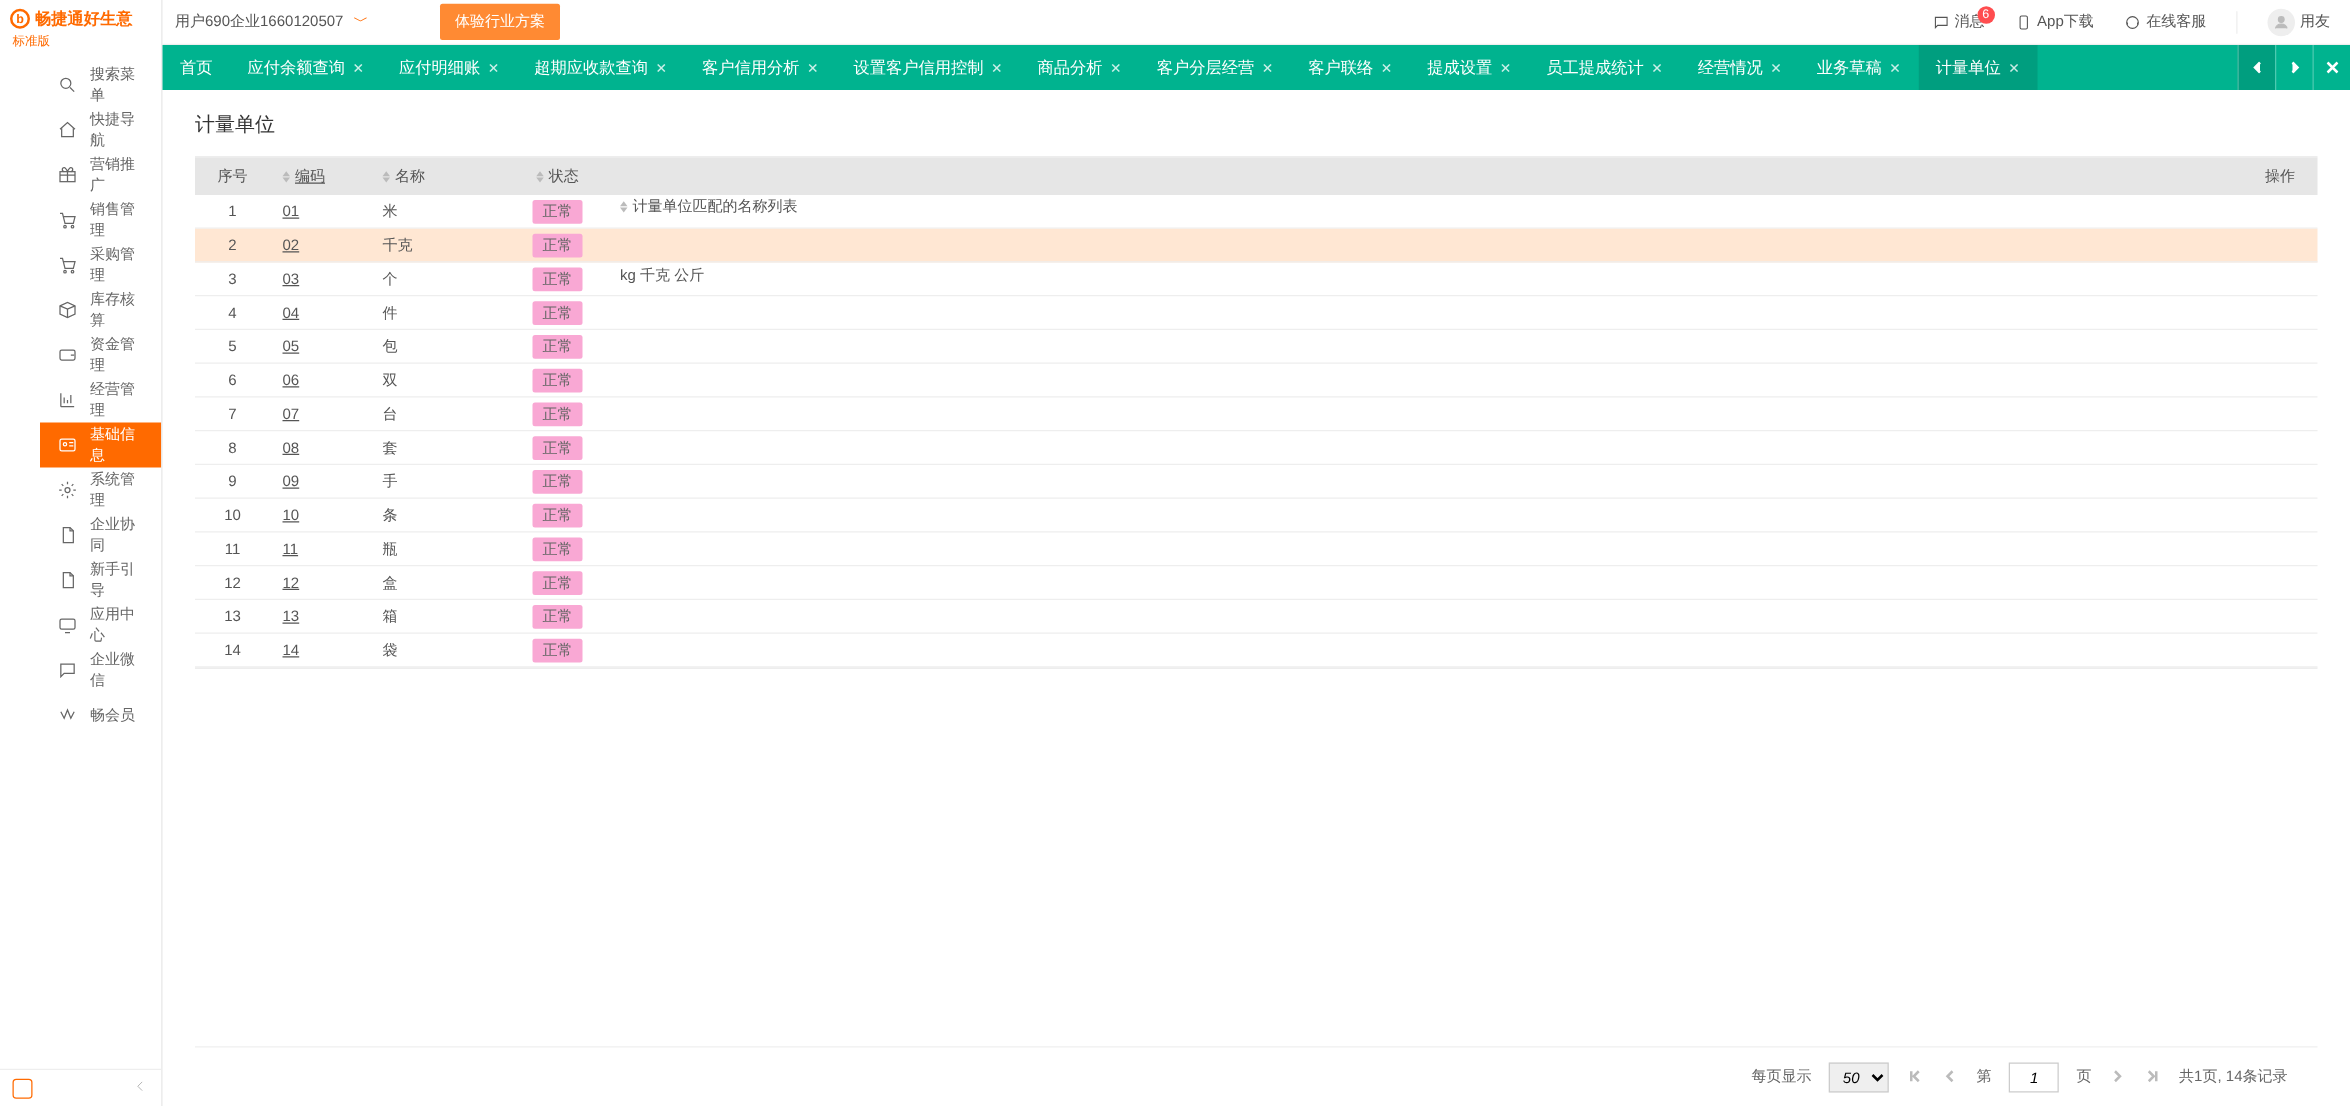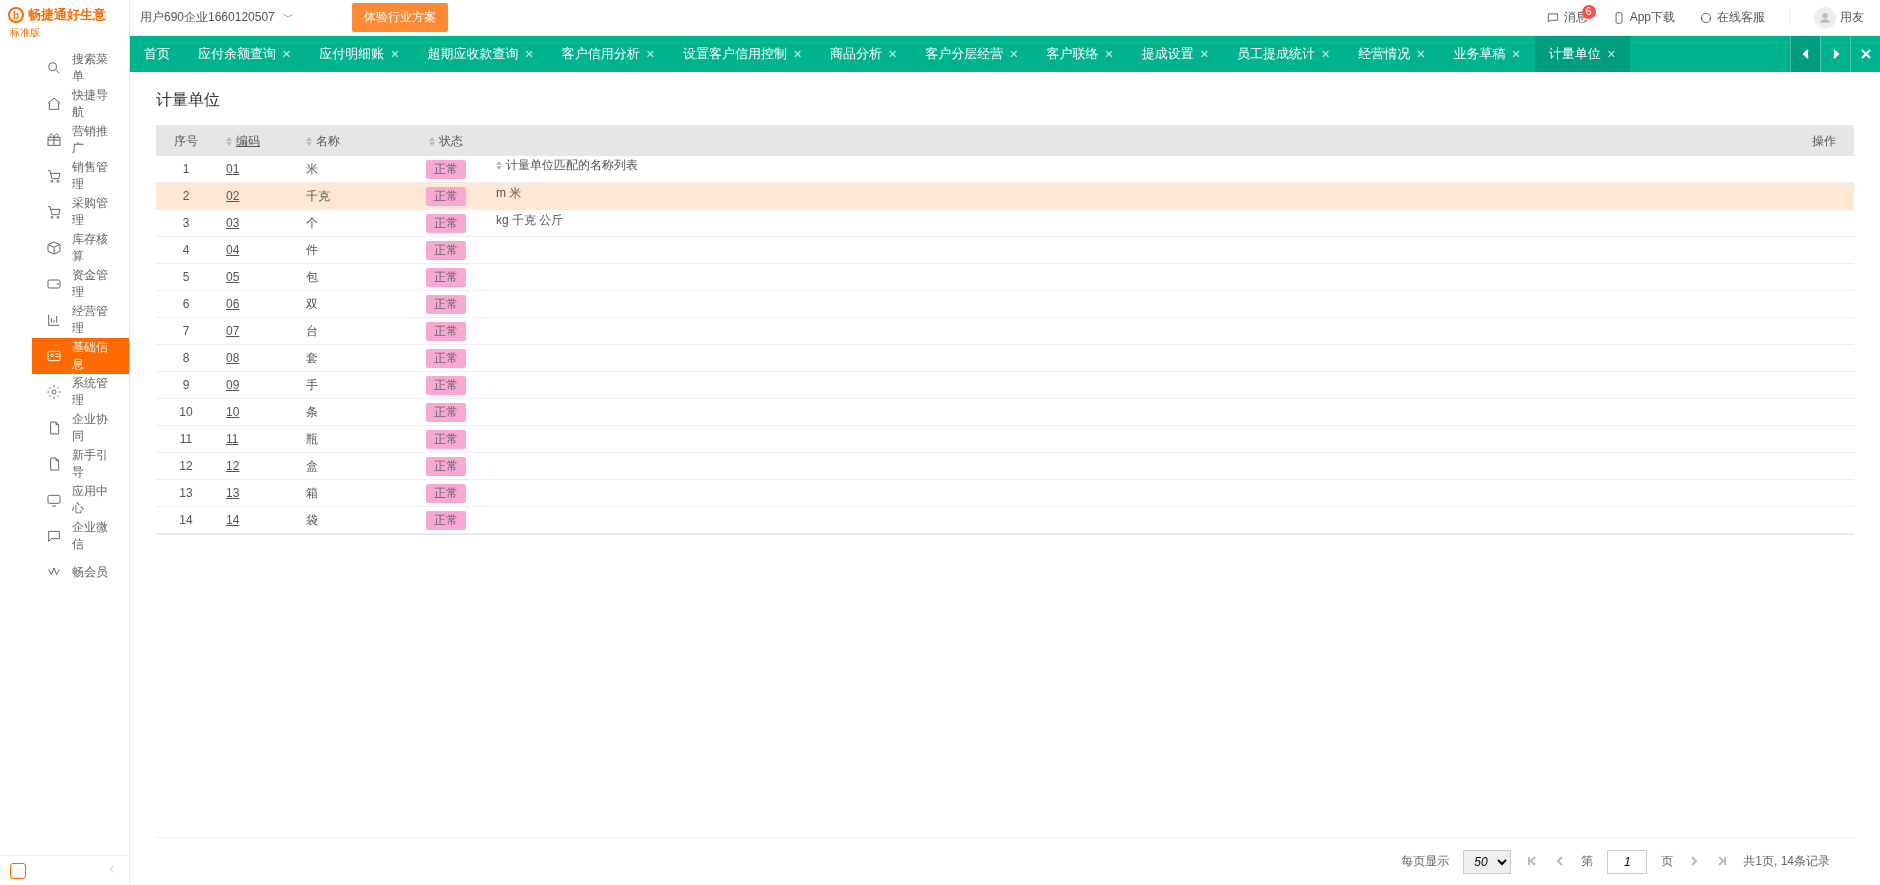--- a/index.html
+++ b/index.html
@@ -387,21 +387,20 @@
           <div class="th col-op">操作</div>
         </div>
         <div class="tbody" id="tbody">
             <div class="tr">
               <div class="td col-idx">1</div>
               <div class="td col-code">01</div>
               <div class="td col-name">米</div>
               <div class="td col-status">
                 <span class="status-tag">正常</span>
               </div>
-              <div class="td col-alias">m 米</div>
               <div class="td col-op"></div>
             </div>
             <div class="tr highlight">
               <div class="td col-idx">2</div>
               <div class="td col-code">02</div>
               <div class="td col-name">千克</div>
               <div class="td col-status">
                 <span class="status-tag">正常</span>
               </div>
               <div class="td col-alias">kg 千克 公斤</div>

